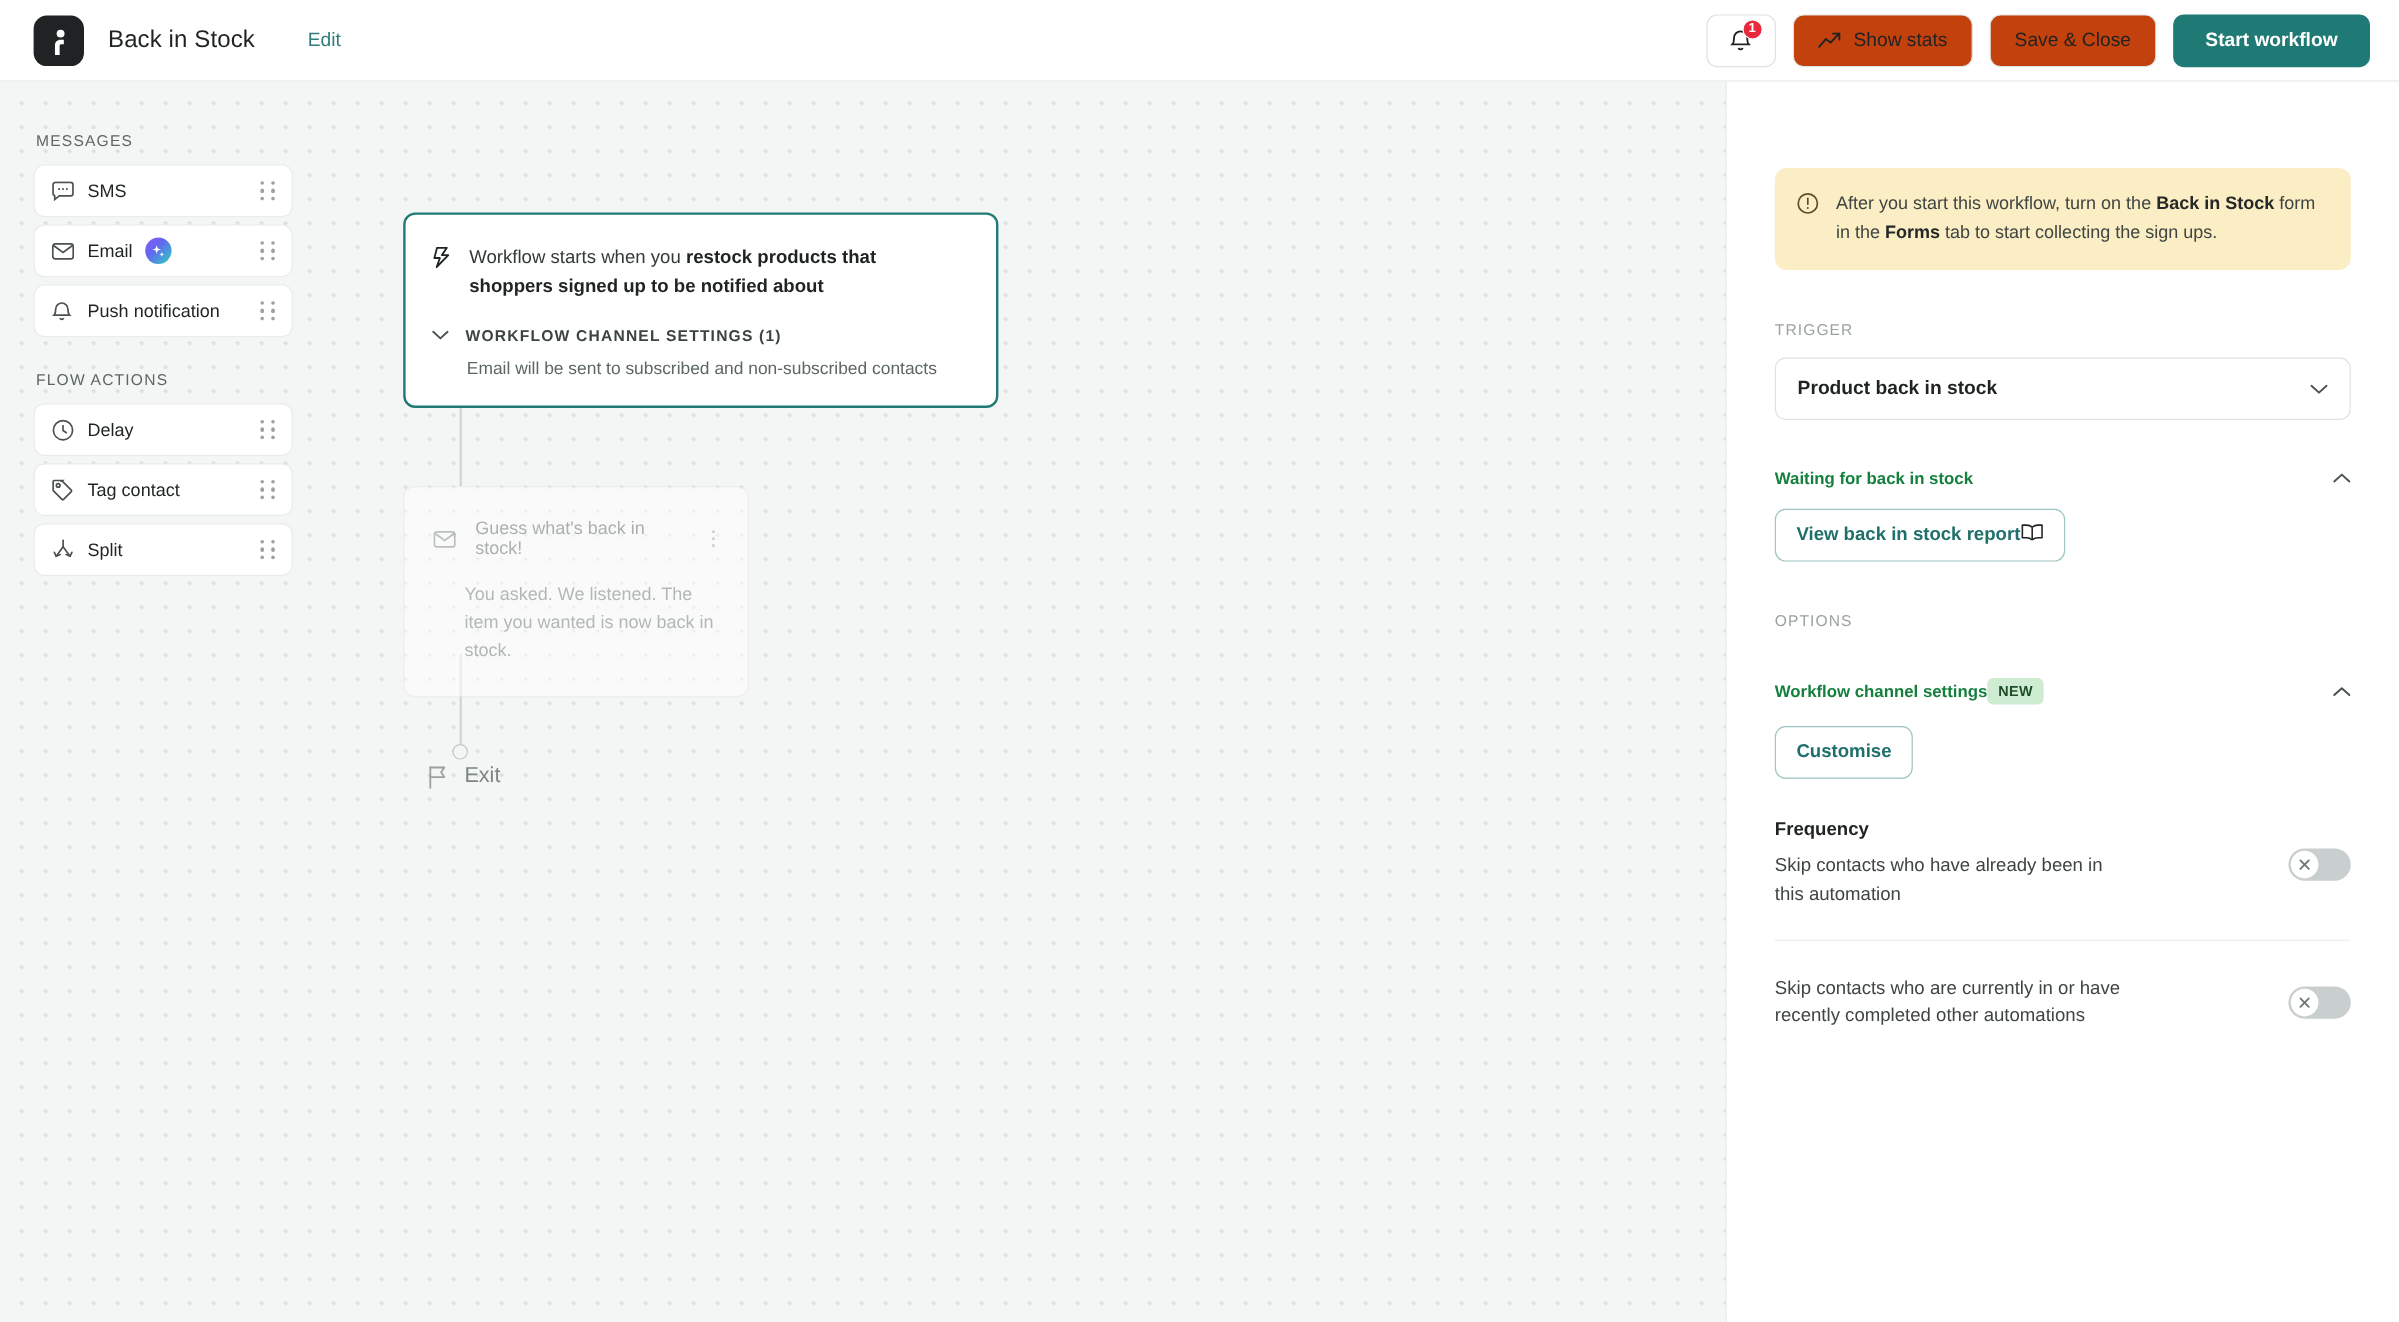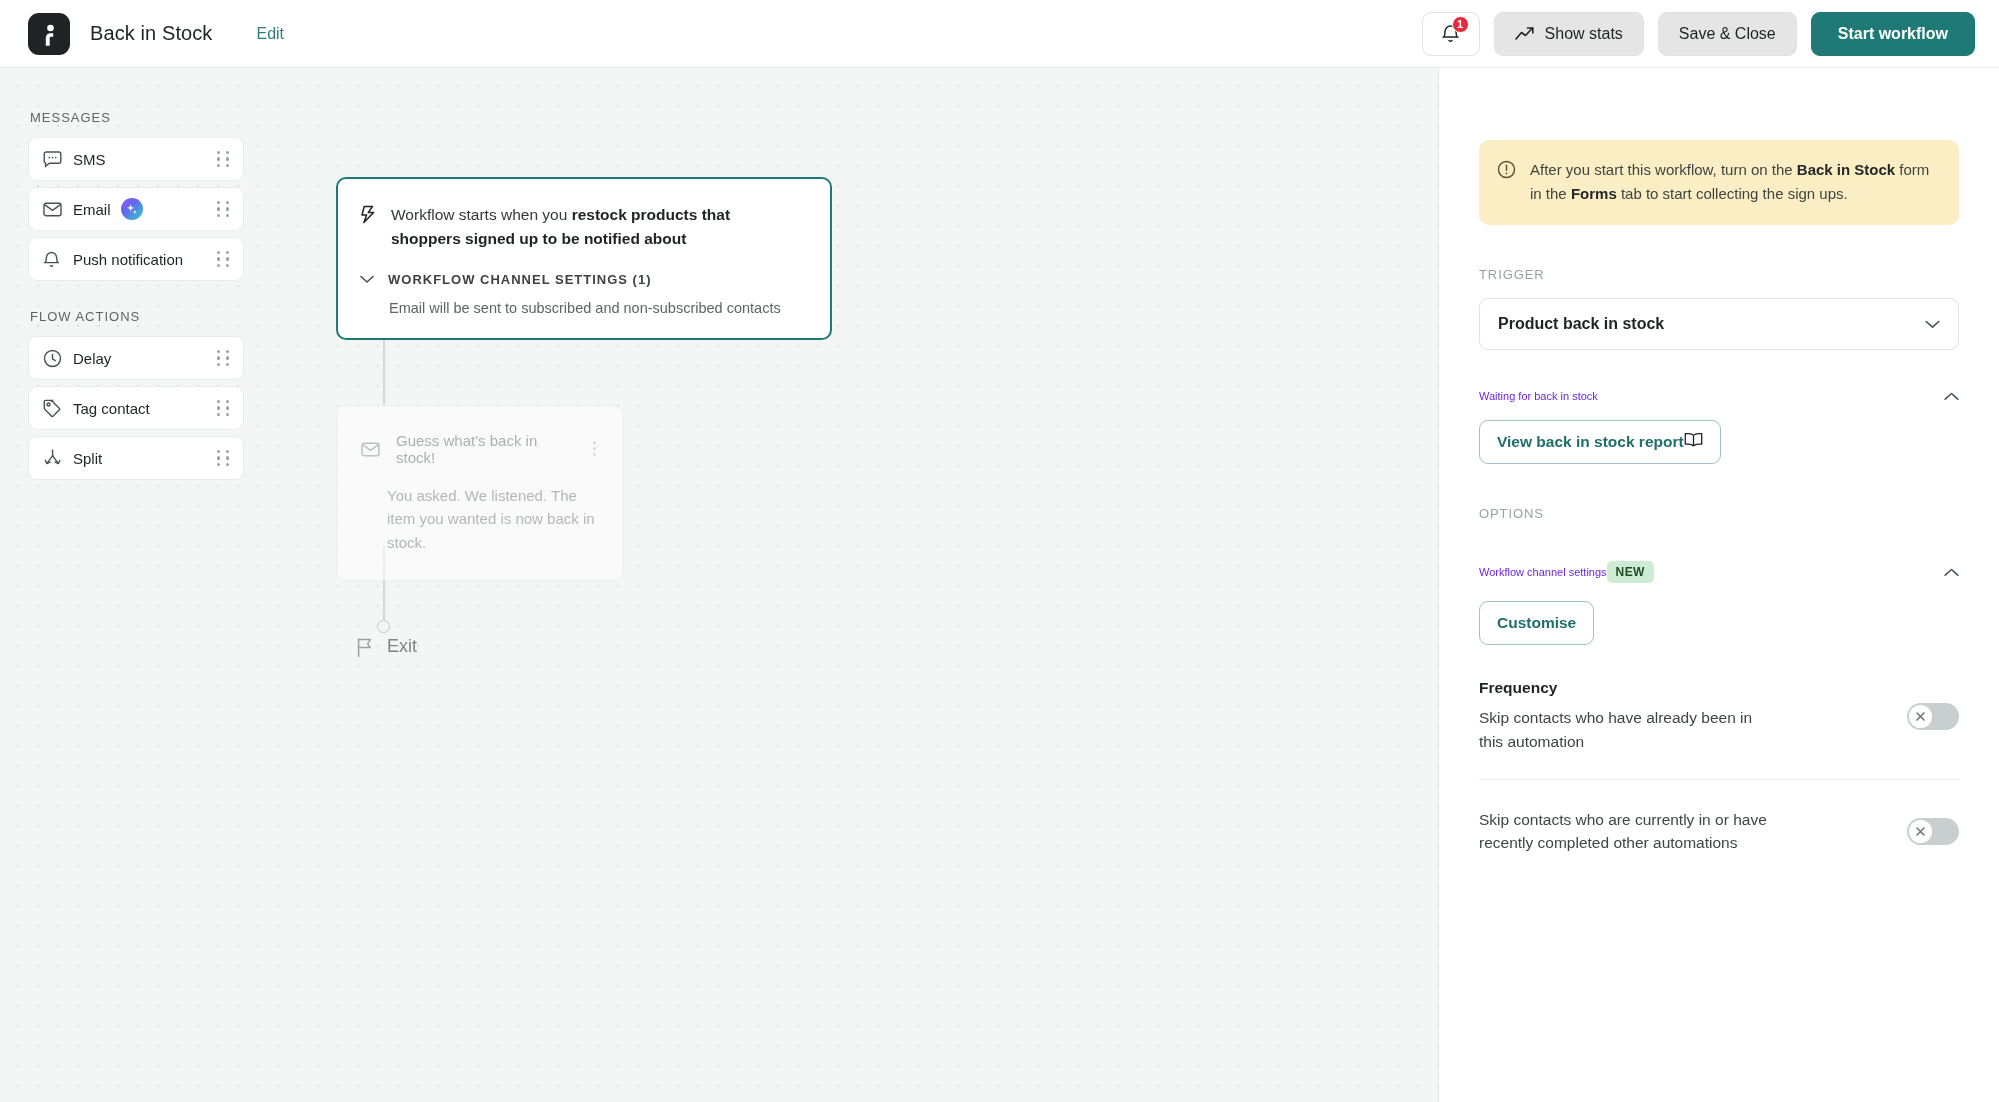--- a/index.html
+++ b/index.html
@@ -38,21 +38,21 @@
   }
   .badge-count {
     position: absolute; top: 3px; right: 10px;
     background: #e8283c; color: #fff; font-size: 11px; line-height: 1;
     min-width: 17px; height: 17px; border-radius: 9px;
     display: flex; align-items: center; justify-content: center;
     padding: 0 4px; font-weight: bold; border: 1.5px solid #fff;
   }
   .btn {
     height: 44px; border-radius: 9px; border: 1px solid #dfe3e3;
-    background: #e5e5e5; color: #1f2323; font-size: 16px;
+    background: #c2410c; color: #1f2323; font-size: 16px;
     display: flex; align-items: center; justify-content: center; gap: 10px;
     padding: 0 20px; cursor: pointer; font-family: inherit; white-space: nowrap;
   }
   .btn-primary {
     background: #1f7a75; border-color: #1f7a75; color: #fff; font-weight: bold;
     padding: 0 26px;
   }
 
   
   .body { flex: 1; display: flex; min-height: 0; position: relative; }
@@ -157,21 +157,21 @@
   .select {
     margin-top: 16px; height: 52px; border: 1px solid #dfe3e3; border-radius: 9px;
     display: flex; align-items: center; padding: 0 18px 0 18px; cursor: pointer;
   }
   .select .sv { font-size: 16px; color: #1f2323; font-weight: bold; }
   .select .chev { margin-left: auto; color: #4a5250; display: flex; }
 
   .collapse-head {
     margin-top: 40px; display: flex; align-items: center; cursor: pointer;
   }
-  .collapse-head .ch-title { font-size: 11px; color: #6d28d9; font-weight: normal; }
+  .collapse-head .ch-title { font-size: 14px; color: #15803d; font-weight: bold; }
   .collapse-head .ch-chev { margin-left: auto; color: #4a5250; display: flex; }
   .pill-new {
     background: #cdecd2; color: #1f4d2c; font-size: 12px; font-weight: bold;
     padding: 4px 9px; border-radius: 5px; letter-spacing: .4px;
   }
   .btn-outline {
     margin-top: 18px; display: inline-flex; align-items: center; 
     height: 44px; padding: 0 17px; border: 1px solid #9dc4c2; border-radius: 9px;
     background: #fff; color: #1f6f6b; font-size: 15.5px; font-weight: bold; cursor: pointer;
     font-family: inherit;

